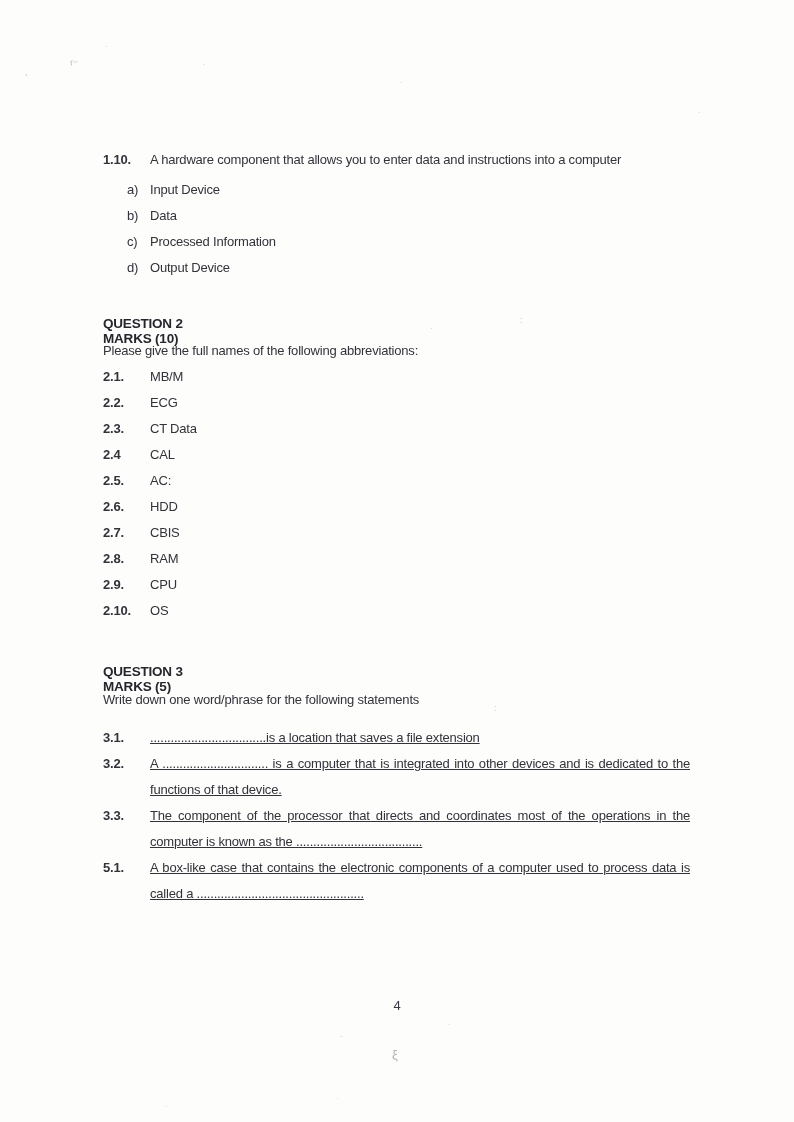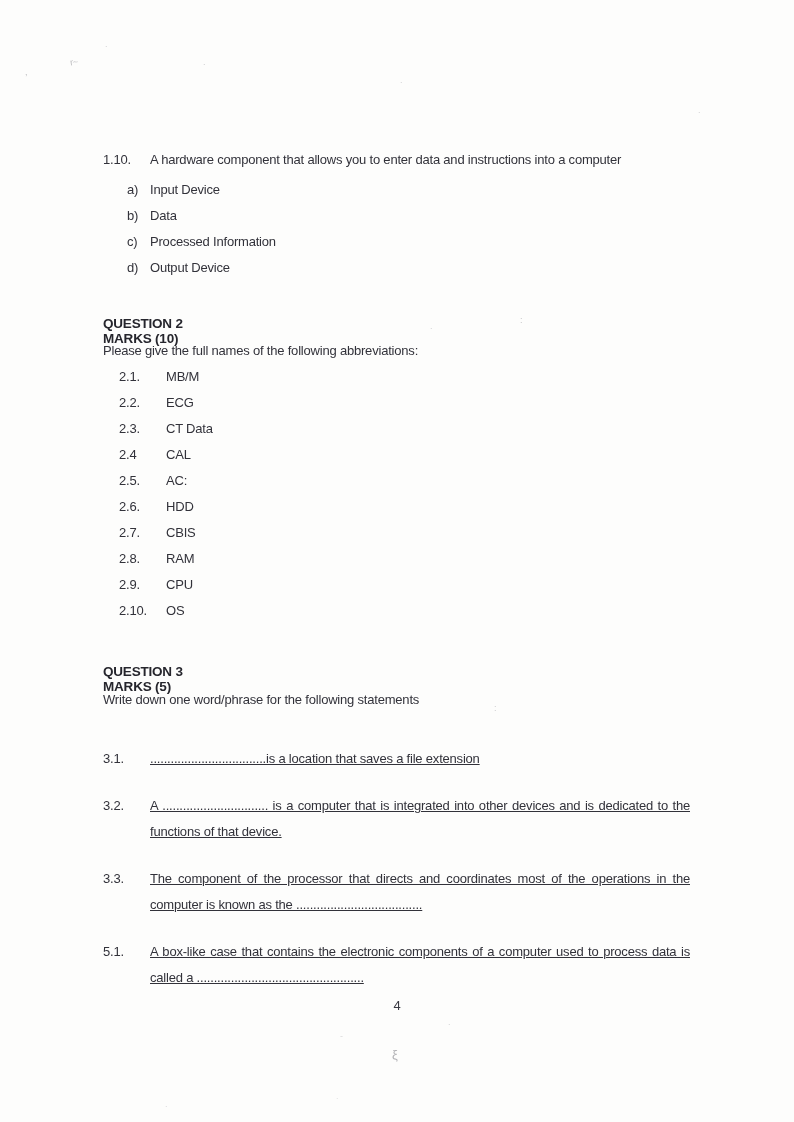--- a/index.html
+++ b/index.html
@@ -9,37 +9,37 @@
     height: 1122px;
     background: #fdfdfc;
     font-family: "Liberation Sans", sans-serif;
     font-size: 13px;
     letter-spacing: -0.2px;
     color: #32323a;
     overflow: hidden;
   }
   .abs { position: absolute; }
   .row { display: flex; align-items: baseline; }
-  .numcol { width: 47px; flex-shrink: 0; }
+  .numcol { width: 47px; flex-shrink: 0; font-weight: bold; }
   .optlabel { width: 23px; flex-shrink: 0; }
   .line26 { line-height: 26px; }
   .nowrap { white-space: nowrap; }
   .heading-row {
     left: 103px;
     width: 585px;
     display: flex;
     justify-content: space-between;
     align-items: baseline;
     font-weight: bold;
     font-size: 13.5px;
     color: #26262d;
     flex-direction: column;
   }
-  .q-items { left: 119px; line-height: 26px; }
-  .q3-item { display: flex; align-items: flex-start; margin-top: 21px; }
+  .q-items { left: 103px; line-height: 26px; }
+  .q3-item { display: flex; align-items: flex-start; }
   .q3-text { width: 540px; text-align: justify; line-height: 26px; text-decoration: underline; }
   .page-number { left: 0; width: 794px; text-align: center; color: #3a3a42; }
   .speck {
     position: absolute;
     color: #6a6a72;
     font-size: 9px;
     line-height: 9px;
     user-select: none;
   }
 </style>

